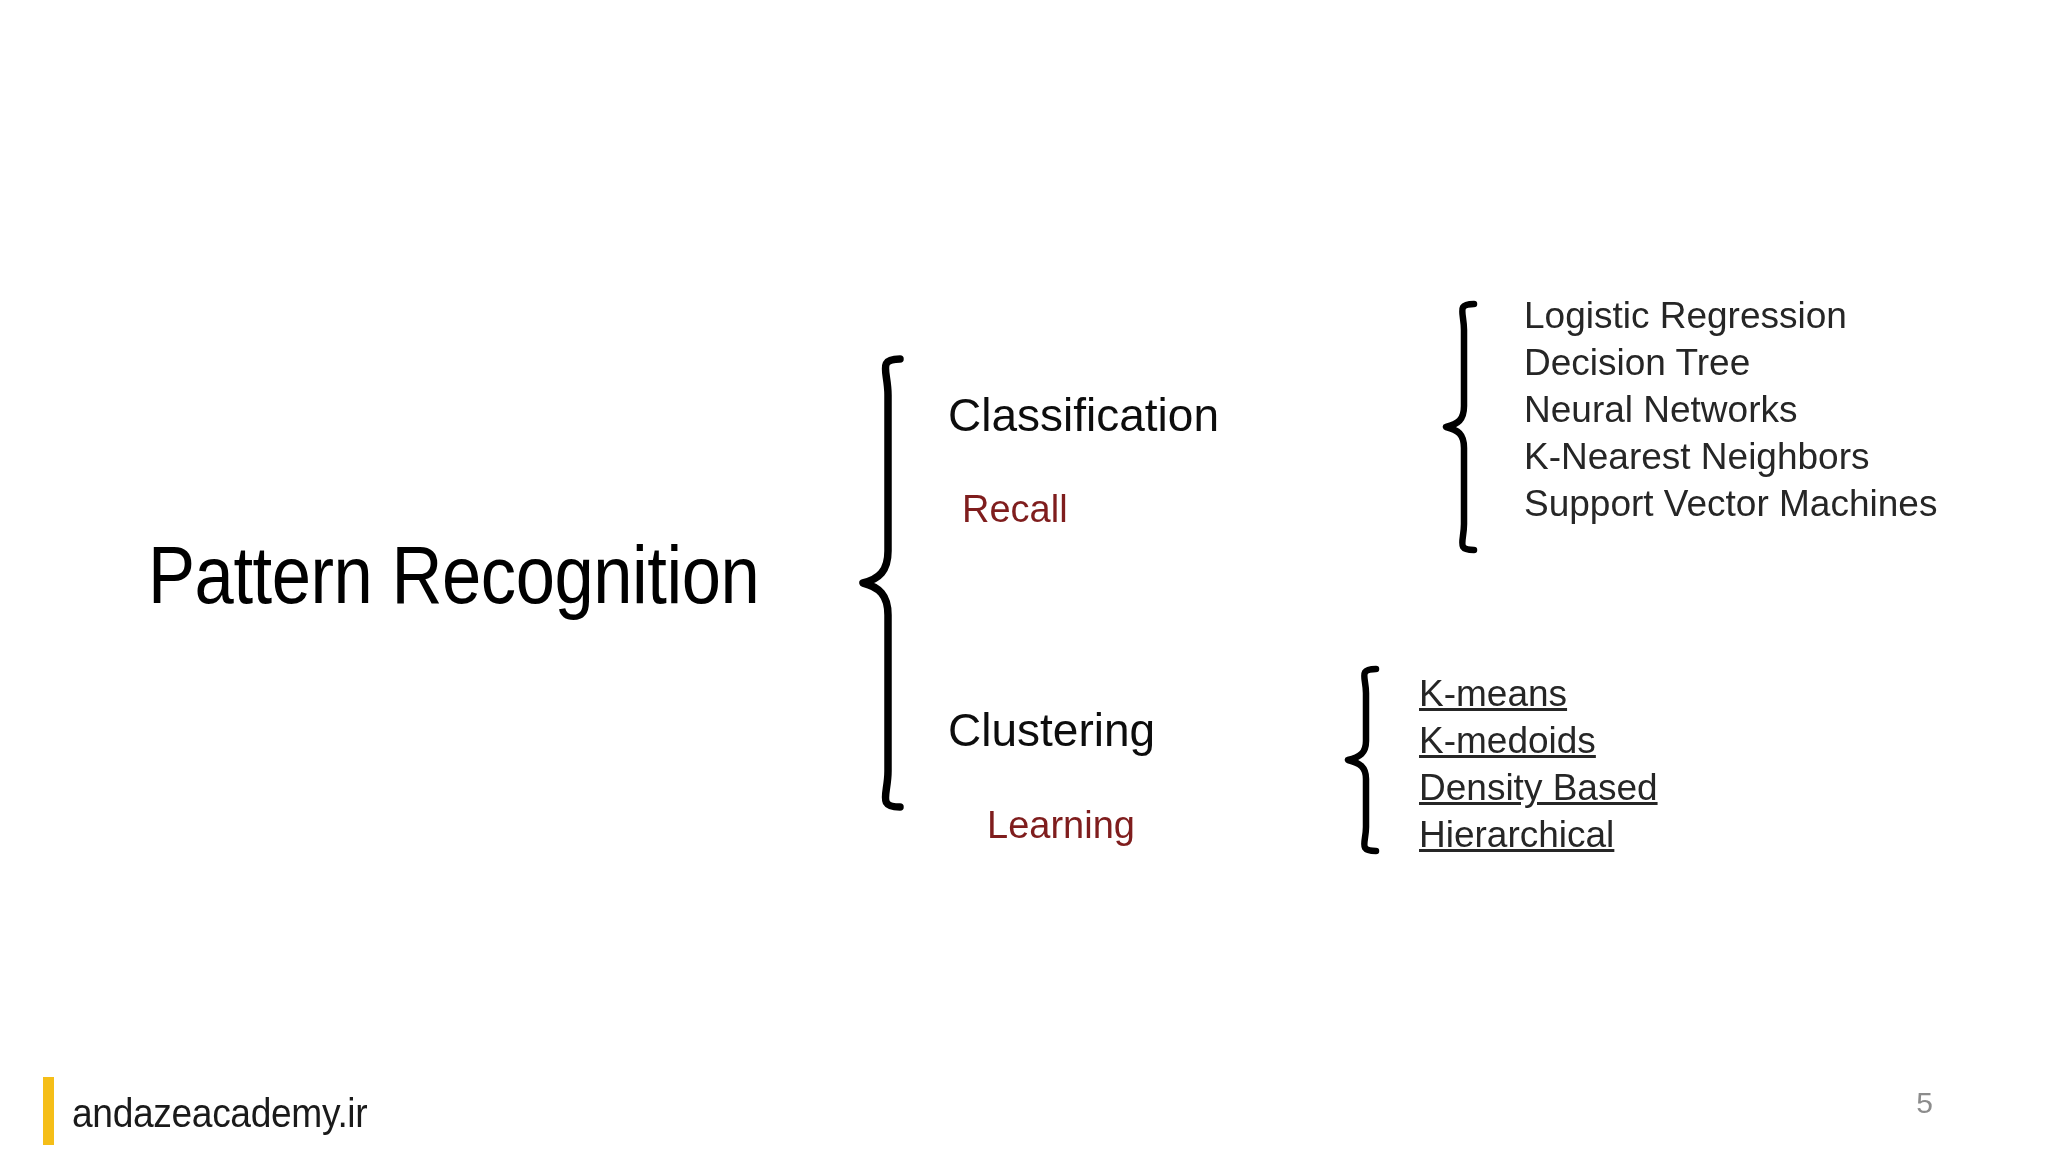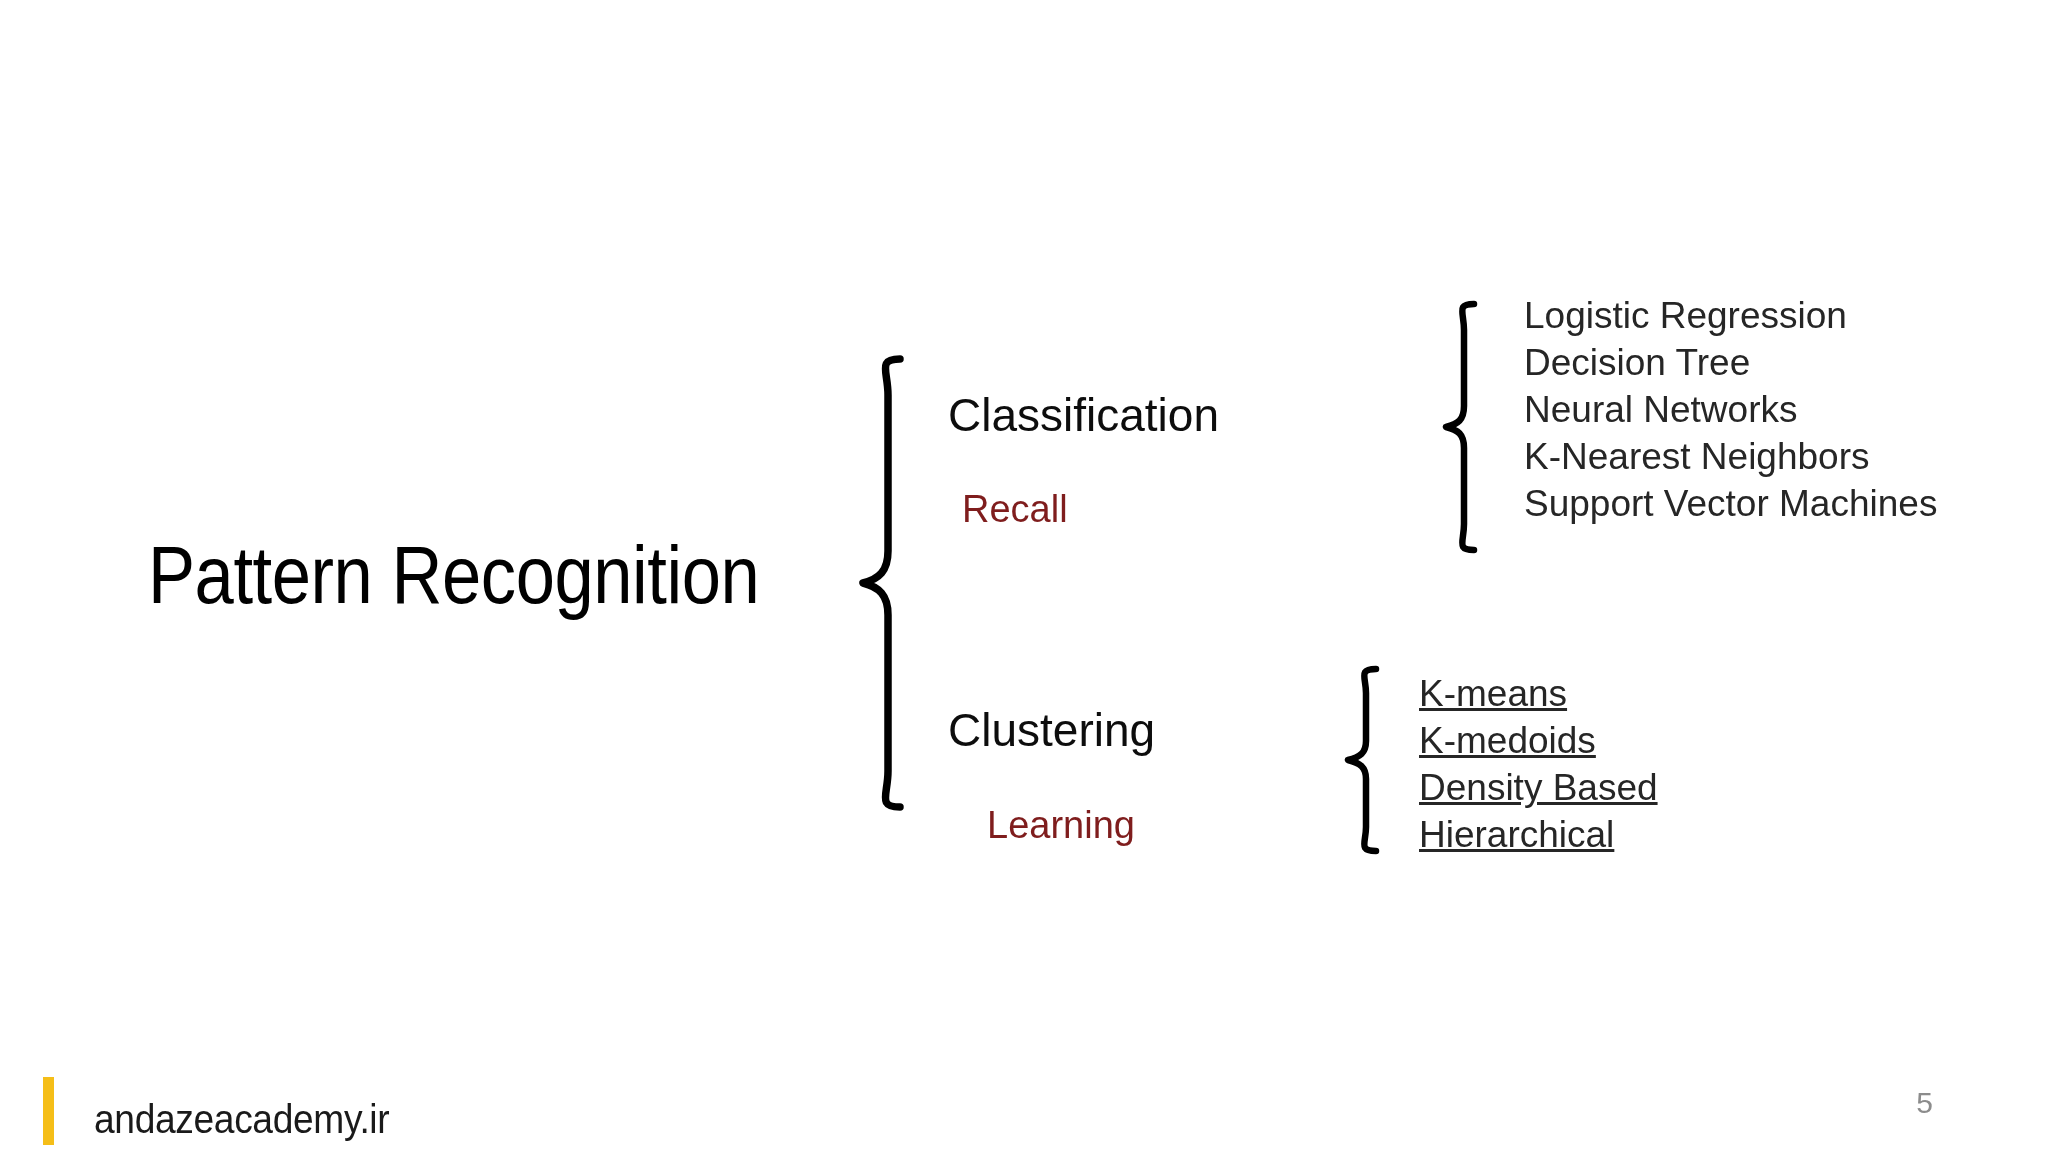--- a/index.html
+++ b/index.html
@@ -77,23 +77,21 @@
   #brace-root           { left: 855px; top: 355px; }
   #brace-classification { left: 1440px; top: 300px; }
   #brace-clustering     { left: 1342px; top: 665px; }
 
   
   #brand {
     position: absolute;
     left: 43px;
     top: 1077px;
     display: flex;
-    align-items: center;
     height: 68px;
-    gap: 22px;
   }
   #brand-bar {
     width: 11px;
     height: 68px;
     background: #F5BE18;
     flex: 0 0 auto;
   }
   #brand-text {
     margin-left: 18px;
     font-family: "Liberation Sans Narrow", "Liberation Sans", "DejaVu Sans", sans-serif;

